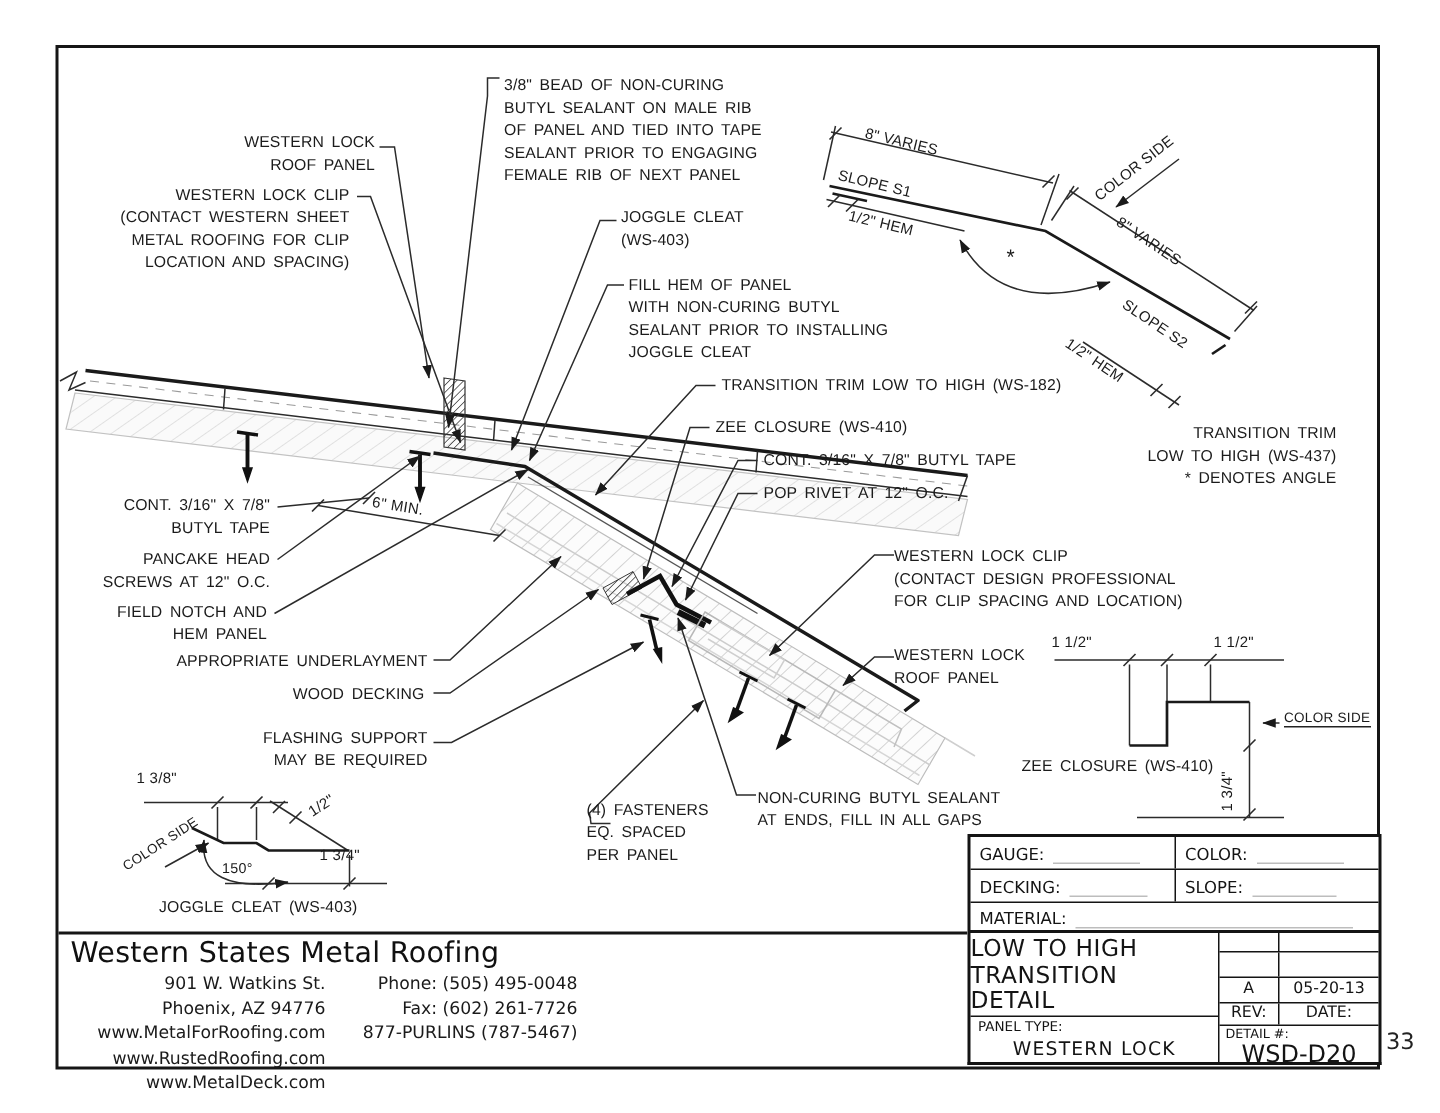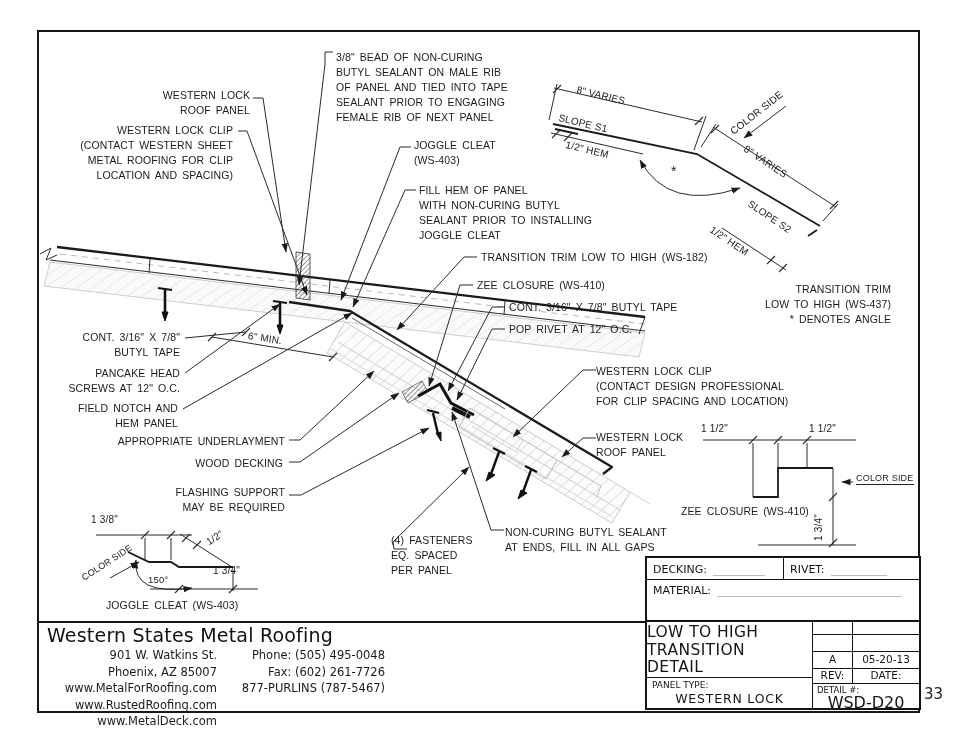--- a/index.html
+++ b/index.html
@@ -279,41 +279,51 @@
   <div class="dim" style="left:213px;top:565px;">1 3/4"</div>
   <div class="dim" style="left:148px;top:574px;font-size:9.5px;">150°</div>
   <div class="dim rot" style="left:80px;top:574px;transform:rotate(-33deg);font-size:9px;">COLOR SIDE</div>
   <div class="lbl" style="left:106px;top:598px;">JOGGLE CLEAT (WS-403)</div>
 
   <div class="company">
     <div class="name">Western States Metal Roofing</div>
     <div class="cols">
       <div class="c1">
         <div>901 W. Watkins St.</div>
-        <div>Phoenix, AZ 85007</div>
+        <div>Phoenix, AZ 94776</div>
         <div>www.MetalForRoofing.com</div>
         <div>www.RustedRoofing.com</div>
         <div>www.MetalDeck.com</div>
       </div>
       <div class="c2">
         <div>Phone: (505) 495-0048</div>
         <div>Fax: (602) 261-7726</div>
         <div>877-PURLINS (787-5467)</div>
       </div>
     </div>
   </div>
 
   <div class="tb spec">
     <div class="row">
       <div class="cell cA">
+          <span class="lab">GAUGE:</span>
+          <span class="us" style="width:58px;"></span>
+        </div>
+      <div class="cell cB">
+          <span class="lab">COLOR:</span>
+          <span class="us" style="width:58px;"></span>
+        </div>
+    </div>
+    <div class="row">
+      <div class="cell cA">
           <span class="lab">DECKING:</span>
           <span class="us" style="width:52px;"></span>
         </div>
       <div class="cell cB">
-          <span class="lab">RIVET:</span>
+          <span class="lab">SLOPE:</span>
           <span class="us" style="width:56px;"></span>
         </div>
     </div>
     <div class="row">
       <div class="cell" style="flex:1;">
           <span class="lab">MATERIAL:</span>
           <span class="us" style="width:185px;"></span>
         </div>
     </div>
   </div>

